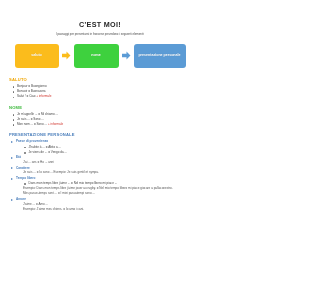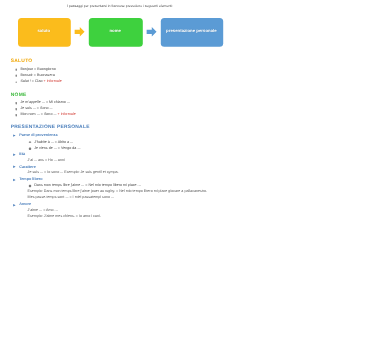--- a/index.html
+++ b/index.html
@@ -141,20 +141,21 @@
   }
   .hl-red{color:#d0342c;}
   .fr{color:#444;}
   .note{color:#555;}
 </style>
 </head>
 <body>
 
 <div class="page">
 
+  <div class="title">C'EST MOI!</div>
   <div class="subtitle">I passaggi per presentarsi in francese prevedono i seguenti elementi:</div>
 
   <div class="flow">
     <div class="node n1">saluto</div>
     <div class="arrow">
       <svg viewBox="0 0 10 10">
           <path d="M0 3 H5 V0.6 L9.4 5 L5 9.4 V7 H0 Z" fill="#fbbc1c"></path>
         </svg>
     </div>
     <div class="node n2">nome</div>

